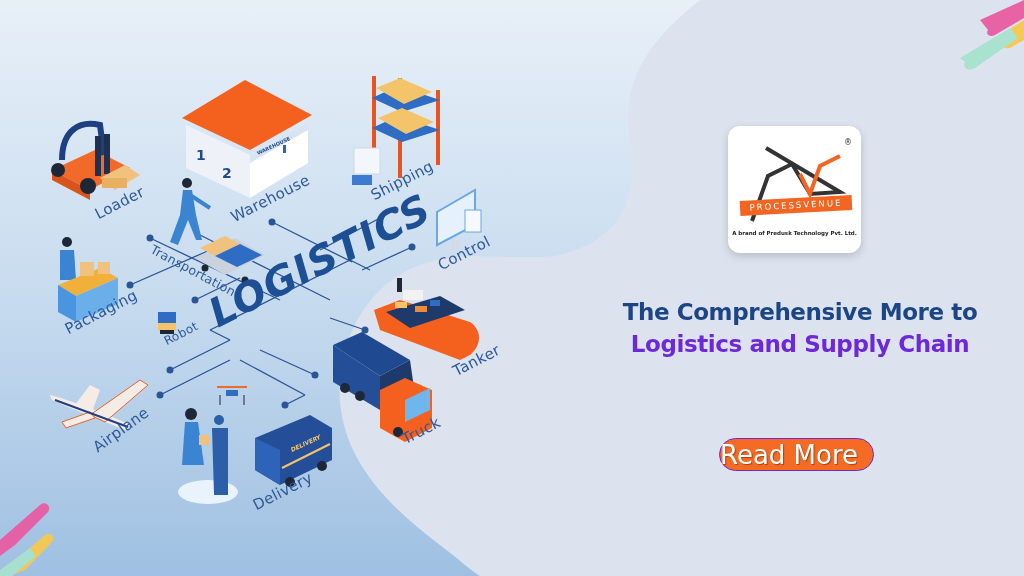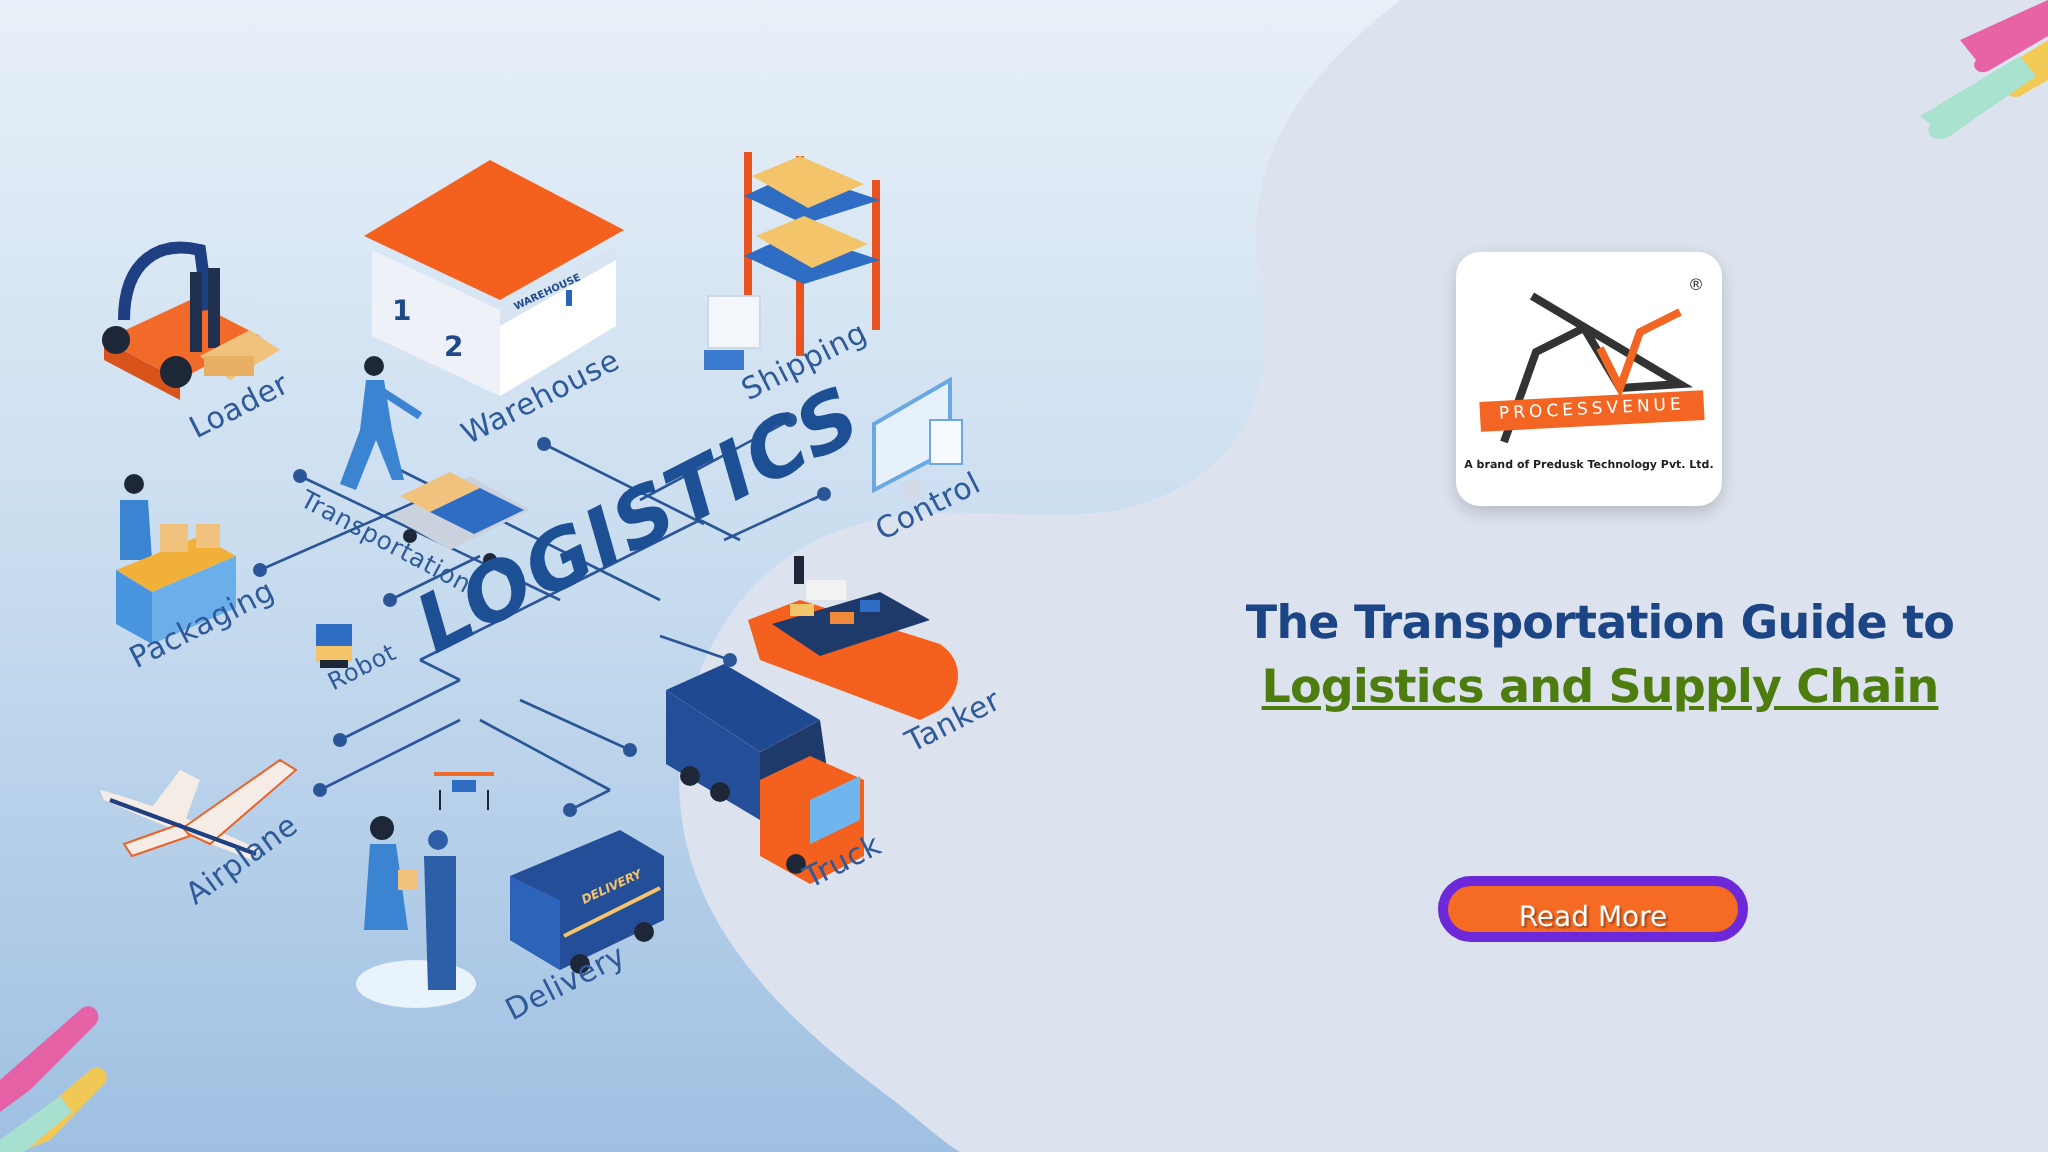--- a/index.html
+++ b/index.html
@@ -7,22 +7,22 @@
   .canvas{position:absolute;left:0;top:0;width:1024px;height:576px;}
   .illus{position:absolute;left:0;top:0;width:1024px;height:576px;}
   .label{position:absolute;font-family:"DejaVu Sans",sans-serif;font-size:15px;color:#2e5a99;white-space:nowrap;transform-origin:left bottom;letter-spacing:0.3px;}
   .logistics{position:absolute;left:222px;top:290px;font-family:"DejaVu Sans",sans-serif;font-weight:bold;font-style:italic;font-size:40px;color:#1d4f95;letter-spacing:1px;transform:rotate(-27deg);transform-origin:left bottom;}
   .logo-card{position:absolute;left:728px;top:126px;width:133px;height:127px;background:#fff;border-radius:12px;box-shadow:0 3px 8px rgba(0,0,0,0.18);}
   .logo-brand{position:absolute;left:12px;top:72px;width:112px;height:15px;background:#f26522;transform:rotate(-3deg);color:#fff;font-size:8.5px;letter-spacing:2px;text-align:center;line-height:15px;font-family:"DejaVu Sans",sans-serif;}
   .logo-tag{position:absolute;left:0;right:0;top:104px;text-align:center;font-size:5.5px;color:#222;font-family:"DejaVu Sans",sans-serif;font-weight:bold;}
   .logo-reg{position:absolute;left:116px;top:12px;font-size:8px;color:#333;}
   .headline{position:absolute;left:590px;top:296px;width:420px;text-align:center;font-family:"DejaVu Sans",sans-serif;font-weight:bold;font-size:23px;line-height:32px;letter-spacing:-0.4px;}
   .headline .dark{color:#1b4584;display:block;}
-  .headline .orange{color:#4d7c0f;display:block;text-decoration:underline;}
-  .read-more{position:absolute;left:719px;top:438px;width:155px;height:33px;border-radius:17px;background:#f66b24;border:5px solid #6d28d9;color:#fff;font-family:"DejaVu Sans",sans-serif;font-size:14px;line-height:32px;text-align:center;box-sizing:border-box;text-shadow:1px 1px 1px rgba(80,30,0,0.5);cursor:pointer;}
+  .headline .orange{color:#6d28d9;display:block;}
+  .read-more{position:absolute;left:719px;top:438px;width:155px;height:33px;border-radius:17px;background:#f66b24;border:1px solid #6d28d9;color:#fff;font-family:"DejaVu Sans",sans-serif;font-size:26px;line-height:32px;box-sizing:border-box;text-shadow:1px 1px 1px rgba(80,30,0,0.5);cursor:pointer;}
 </style>
 </head>
 <body>
 
 <div class="canvas">
 
   <svg class="illus" viewBox="0 0 1024 576">
     <defs>
       <linearGradient id="blobGrad" x1="0" y1="0" x2="0" y2="1">
         <stop offset="0" stop-color="#e8f0f8"></stop>
@@ -222,18 +222,18 @@
     <svg width="133" height="127" style="position:absolute;left:0;top:0;">
       <polyline points="38,22 112,66 82,68 64,38 40,50 24,95" stroke="#333" stroke-width="4" fill="none" stroke-linejoin="miter"></polyline>
       <polyline points="72,48 82,68 92,40 112,30" stroke="#f26522" stroke-width="4" fill="none"></polyline>
     </svg>
     <span class="logo-reg">®</span>
     <div class="logo-brand">PROCESSVENUE</div>
     <div class="logo-tag">A brand of Predusk Technology Pvt. Ltd.</div>
   </div>
 
   <div class="headline">
-    <span class="dark">The Transportation Guide to</span>
+    <span class="dark">The Comprehensive More to</span>
     <span class="orange">Logistics and Supply Chain</span>
   </div>
 
   <div class="read-more">Read More</div>
 </div>
 
 </body></html>

